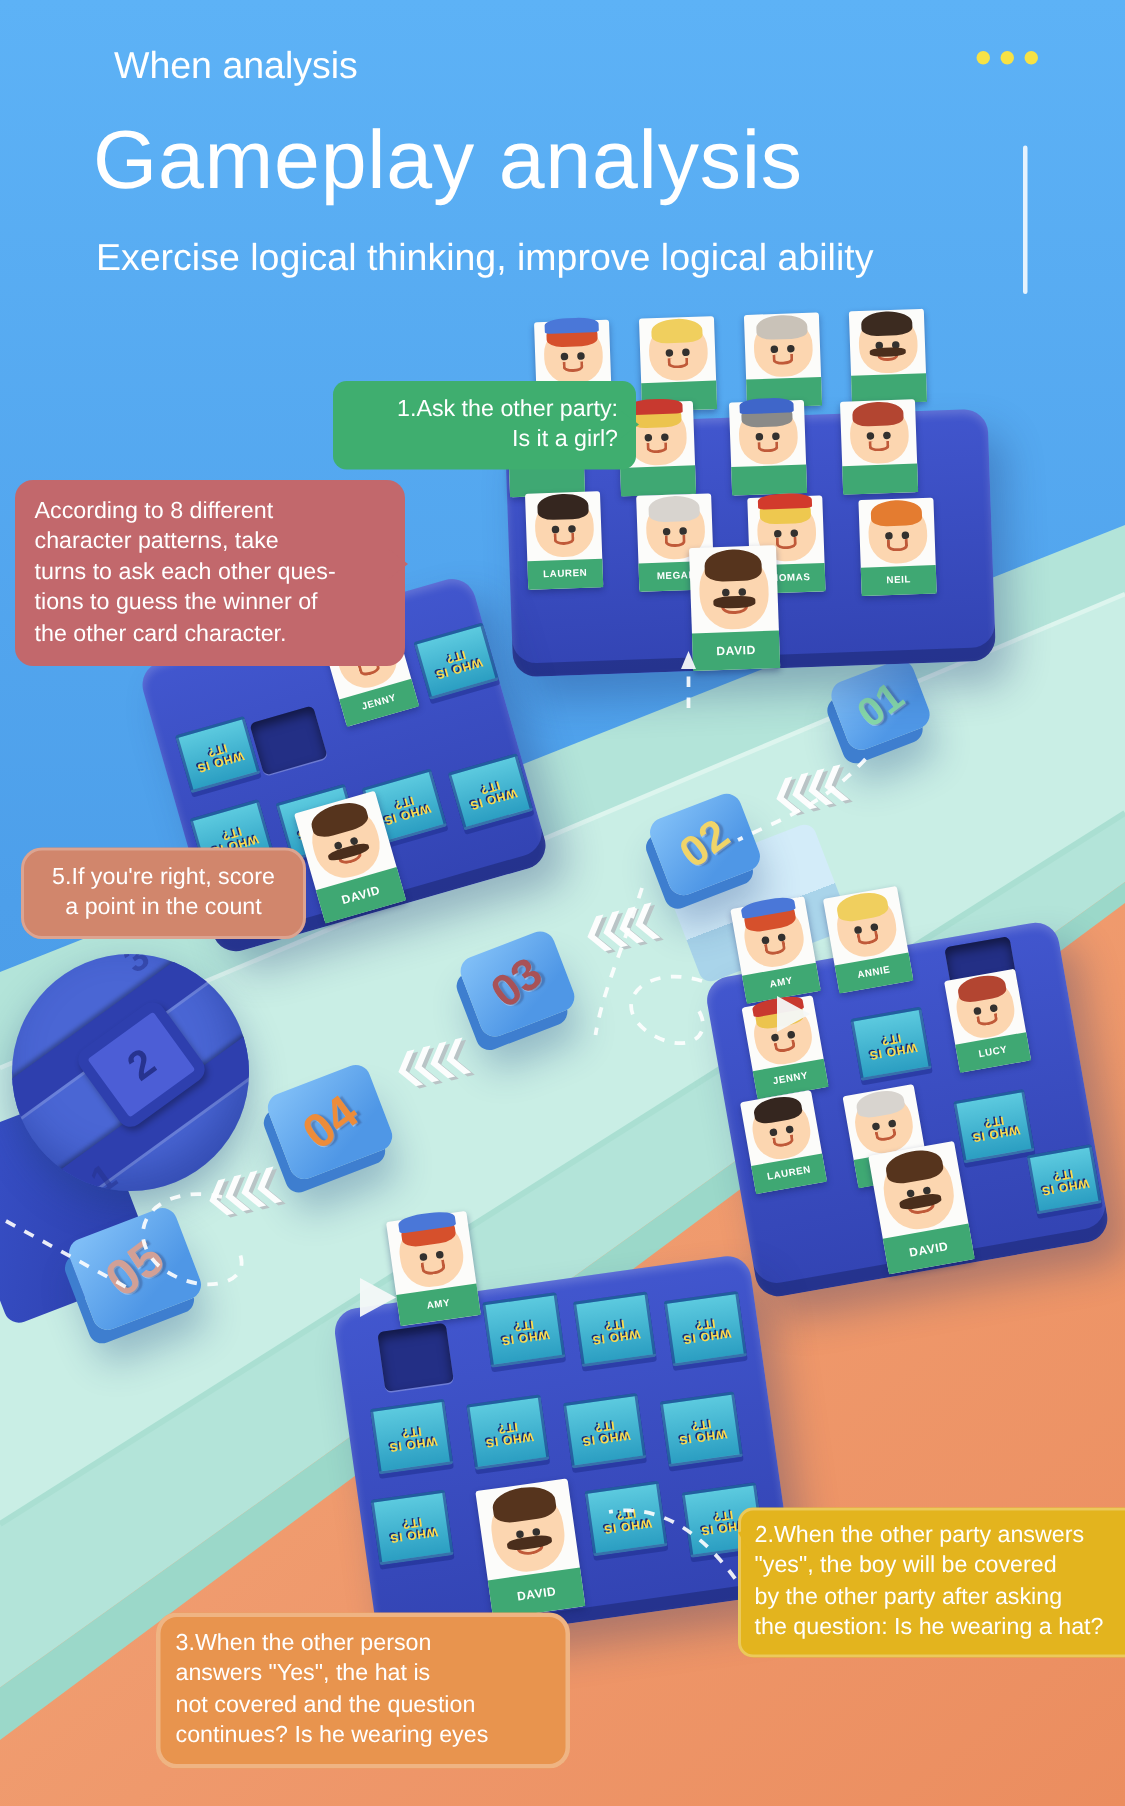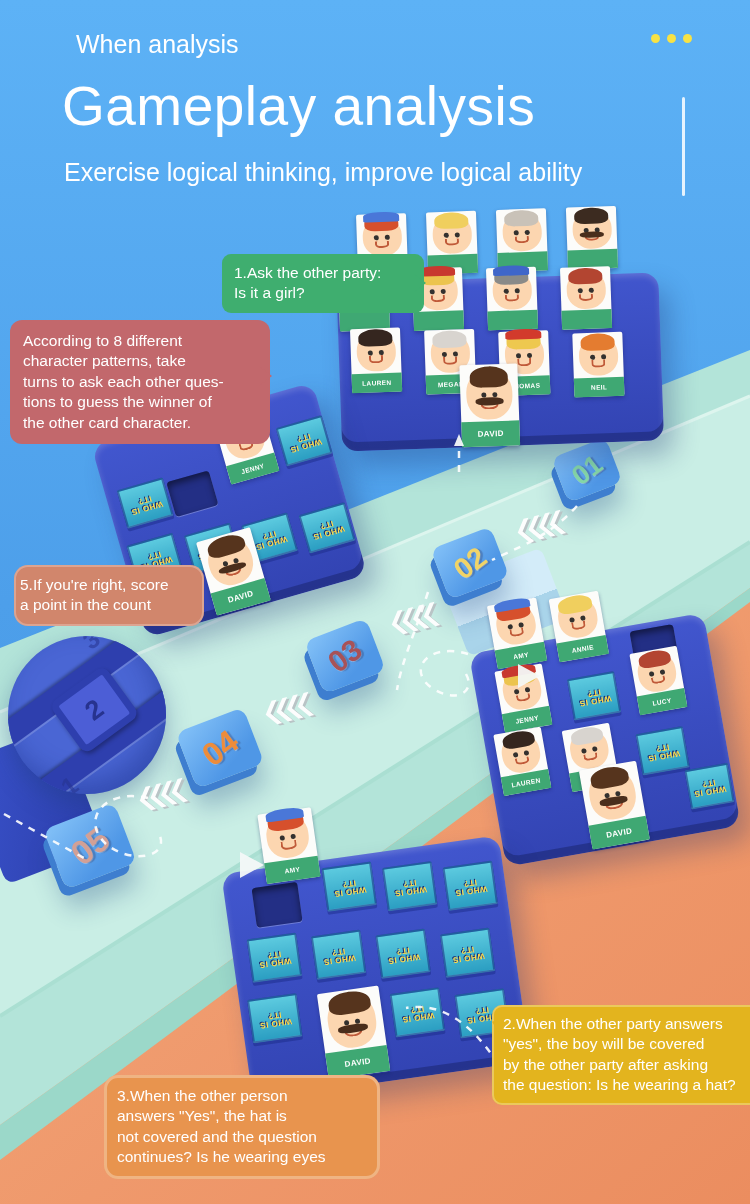--- a/index.html
+++ b/index.html
@@ -25,29 +25,29 @@
   .hero-title{position:absolute;left:62px;top:74px;font-size:55px;color:#fff;
               font-weight:500;letter-spacing:.5px;z-index:4;}
   .hero-sub{position:absolute;left:64px;top:158px;font-size:25px;color:#fff;z-index:4;}
   .vline{position:absolute;left:682px;top:97px;width:3px;height:99px;
          background:rgba(255,255,255,.85);border-radius:2px;z-index:4;}
 
   
   .bubble{position:absolute;color:#fff;white-space:pre-line;line-height:1.32;
           z-index:6;font-size:15.5px;}
   #b-step1{left:222px;top:254px;width:178px;padding:9px 12px;background:#3fae6f;
-           border-radius:9px;}
+           border-radius:9px;text-align:right;}
   #b-step1::after{content:'';position:absolute;right:-11px;top:20px;
            border:9px solid transparent;border-left:12px solid #3fae6f;}
   #b-intro{left:10px;top:320px;width:234px;padding:11px 13px;background:#c2686c;
            border-radius:12px;}
   #b-intro::after{content:'';position:absolute;right:-12px;top:46px;
            border:10px solid transparent;border-left:13px solid #c2686c;}
   #b-step5{left:14px;top:565px;width:178px;padding:10px 6px;background:#d1866c;
-           border-radius:14px;
+           border-radius:14px;text-align:center;
            box-shadow:inset 0 0 0 2px rgba(255,255,255,.25);}
   #b-step2{left:492px;top:1005px;width:256px;padding:9px 11px;background:#e3b41e;
            border-radius:10px;box-shadow:inset 0 0 0 2px rgba(255,255,255,.28);}
   #b-step2::before{content:'';position:absolute;left:-9px;top:8px;
            border:9px solid transparent;border-right:11px solid #e3b41e;
            transform:rotate(20deg);}
   #b-step4{left:104px;top:1075px;width:250px;padding:11px 13px;background:#e8944e;
            border-radius:14px;box-shadow:inset 0 0 0 3px rgba(255,255,255,.3);}
 
   

